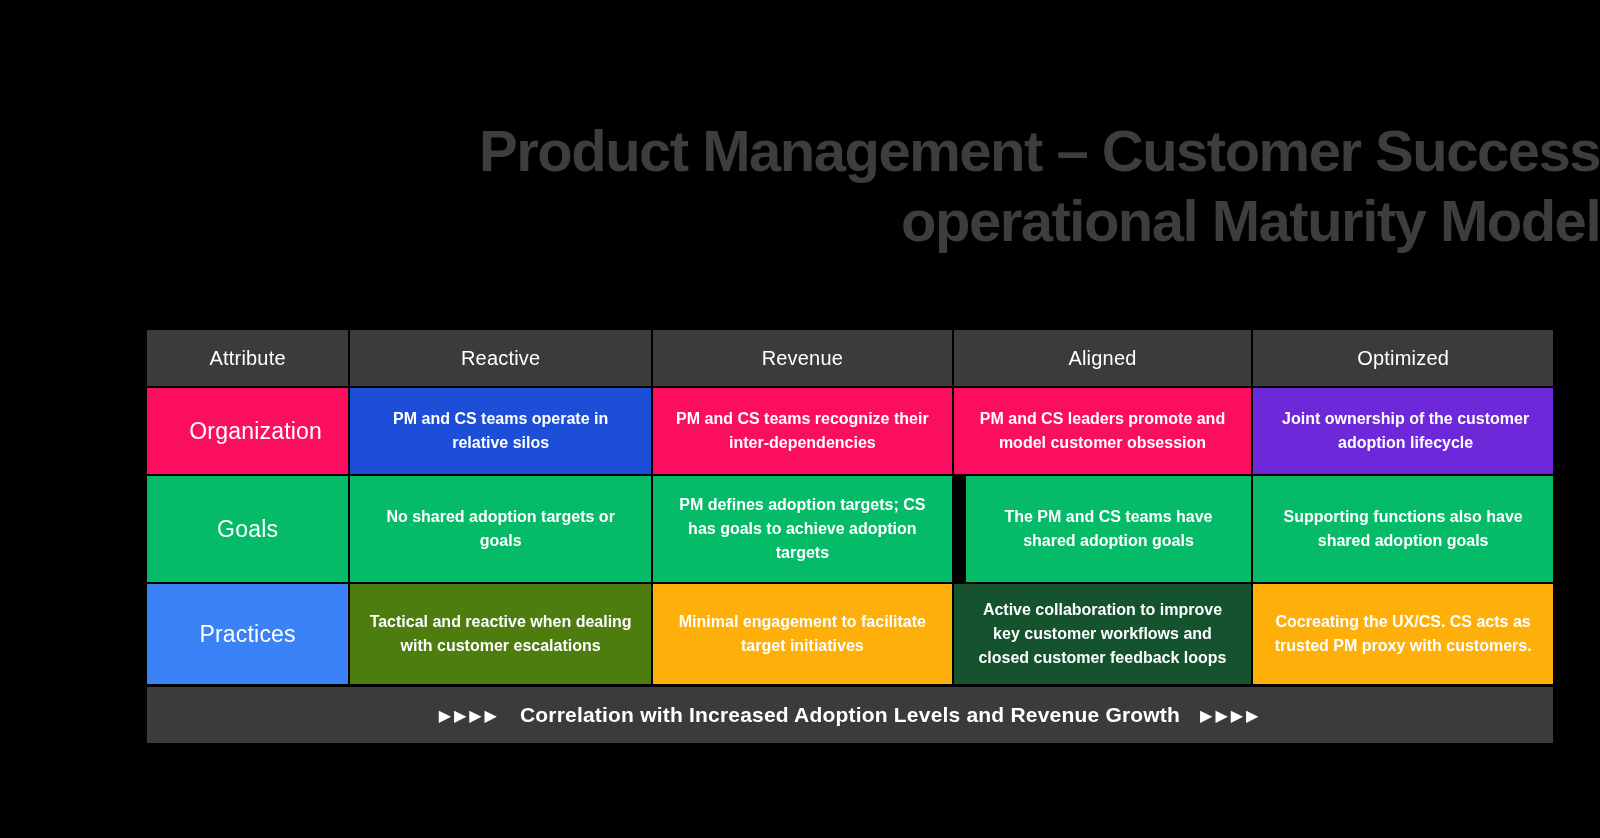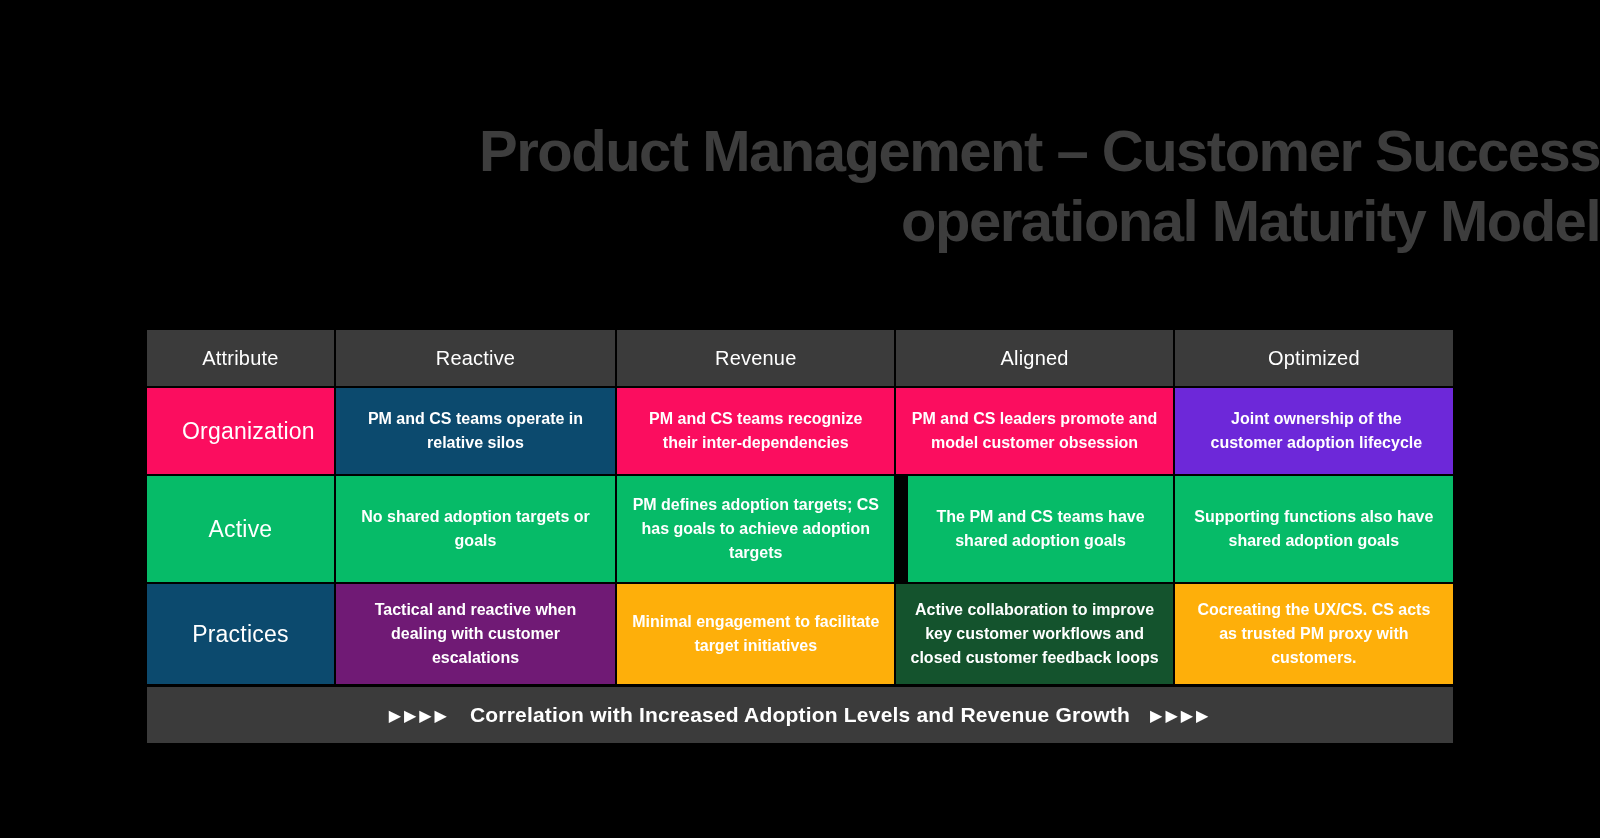--- a/index.html
+++ b/index.html
@@ -24,21 +24,21 @@
     font-size: 58px;
     font-weight: 800;
     letter-spacing: -1.5px;
     line-height: 1.21;
     color: #3D3D3D;
   }
   .table-wrap {
     position: absolute;
     left: 147px;
     top: 330px;
-    width: 1306px;
+    width: 1406px;
   }
   .grid {
     display: grid;
     grid-template-columns: 188fr 281fr 279fr 278fr 280fr;
     grid-template-rows: 56px 86px 106px 100px;
     gap: 2px;
     background: #000000;
     width: 100%;
   }
   .cell {
@@ -100,33 +100,33 @@
   <div class="table-wrap">
     <div class="grid">
 
       <div class="cell hcell">Attribute</div>
       <div class="cell hcell">Reactive</div>
       <div class="cell hcell">Revenue</div>
       <div class="cell hcell">Aligned</div>
       <div class="cell hcell">Optimized</div>
 
       <div class="cell rlabel" style="background-color: rgb(251, 13, 95); padding-left: 16px;">Organization</div>
-      <div class="cell body-cell" style="background-color: #0c4a6e;">PM and CS teams operate in relative silos</div>
+      <div class="cell body-cell" style="background-color: #1d4ed8;">PM and CS teams operate in relative silos</div>
       <div class="cell body-cell" style="background-color: rgb(251, 13, 95);">PM and CS teams recognize their inter-dependencies</div>
       <div class="cell body-cell" style="background-color: rgb(251, 13, 95);">PM and CS leaders promote and model customer obsession</div>
       <div class="cell body-cell" style="background-color: #6d28d9; padding-left: 19px;">Joint ownership of the customer adoption lifecycle</div>
 
-      <div class="cell rlabel" style="background-color: rgb(6, 187, 104);">Active</div>
+      <div class="cell rlabel" style="background-color: rgb(6, 187, 104);">Goals</div>
       <div class="cell body-cell" style="background-color: rgb(6, 187, 104);">No shared adoption targets or goals</div>
       <div class="cell body-cell" style="background-color: rgb(6, 187, 104);">PM defines adoption targets; CS has goals to achieve adoption targets</div>
       <div class="cell body-cell" style="background-color: rgb(6, 187, 104); margin-left: 12px;">The PM and CS teams have shared adoption goals</div>
       <div class="cell body-cell" style="background-color: rgb(6, 187, 104);">Supporting functions also have shared adoption goals</div>
 
-      <div class="cell rlabel" style="background-color: #0c4a6e;">Practices</div>
-      <div class="cell body-cell" style="background-color: #701a75;">Tactical and reactive when dealing with customer escalations</div>
+      <div class="cell rlabel" style="background-color: #3b82f6;">Practices</div>
+      <div class="cell body-cell" style="background-color: #4d7c0f;">Tactical and reactive when dealing with customer escalations</div>
       <div class="cell body-cell" style="background-color: rgb(254, 175, 10);">Minimal engagement to facilitate target initiatives</div>
       <div class="cell body-cell" style="background-color: #14532d;">Active collaboration to improve key customer workflows and closed customer feedback loops</div>
       <div class="cell body-cell" style="background-color: rgb(254, 175, 10);">Cocreating the UX/CS. CS acts as trusted PM proxy with customers.</div>
 
     </div>
 
     <div class="footer">
       <span class="arrows">▶▶▶▶</span>
       <span class="ftext">Correlation with Increased Adoption Levels and Revenue Growth</span>
       <span class="arrows">▶▶▶▶</span>

